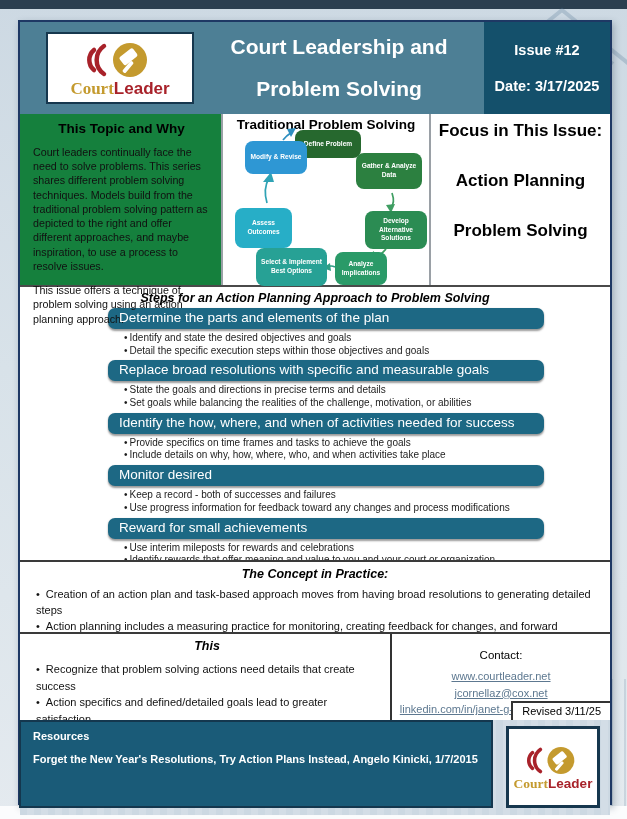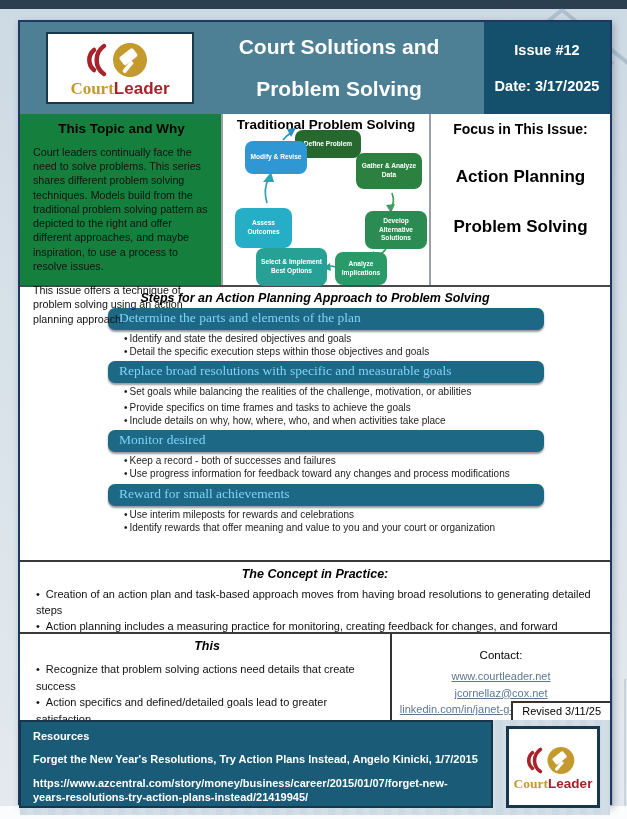--- a/index.html
+++ b/index.html
@@ -40,28 +40,28 @@
     display:flex;align-items:center;justify-content:center;padding:2px;box-sizing:border-box;line-height:1.3;}
   .n-define{left:72px;top:16px;width:66px;height:28px;}
   .n-gather{left:133px;top:39px;width:66px;height:36px;}
   .n-develop{left:142px;top:97px;width:62px;height:38px;}
   .n-analyze{left:112px;top:138px;width:52px;height:33px;}
   .n-select{left:33px;top:134px;width:71px;height:38px;}
   .n-assess{left:12px;top:94px;width:57px;height:40px;}
   .n-modify{left:22px;top:27px;width:62px;height:33px;}
   .flow-arrows{position:absolute;left:0;top:0;width:208px;height:173px;}
   .col-focus{flex:1;text-align:center;padding-top:7px;background:#fff;}
-  .col-focus h3{margin:0;font-size:14px;}
+  .col-focus h3{margin:0;font-size:17px;}
   .focus-line{font-weight:bold;font-size:17px;margin-top:30px;}
 
   
   .steps{background:#fff;height:275px;border-bottom:2px solid #3a3a3a;box-sizing:border-box;padding-top:3px;overflow:hidden;}
   .steps-heading{text-align:center;font-style:italic;font-weight:bold;font-size:12.5px;margin:1px 0 3px;}
-  .step-bar{margin:2px 66px 3px 88px;background:#1d6884;color:#7dd3fc;font-size:13.5px;border-radius:7px;
-    padding:2px 12px 4px 11px;box-shadow:0 1.5px 2px rgba(0,0,0,.4);font-family:Liberation Serif, serif;}
+  .step-bar{margin:2px 66px 3px 88px;background:#1d6884;color:#ffffff;font-size:13.5px;border-radius:7px;
+    padding:2px 12px 4px 11px;box-shadow:0 1.5px 2px rgba(0,0,0,.4);}
   .step-bullets{margin:0 10px 3px 104px;}
   .sb{font-size:10px;color:#1c1c1c;line-height:1.27;}
   .sb .dot{margin-right:2px;}
 
   
   .concept{background:#fff;height:72px;border-bottom:2px solid #3a3a3a;box-sizing:border-box;padding:2px 10px;overflow:hidden;}
   .concept h4{text-align:center;font-style:italic;font-size:12.5px;margin:3px 0 6px;}
   .cb{font-size:11px;line-height:1.45;color:#111;margin-left:6px;}
   .cb .dot{margin-right:6px;}
 
@@ -113,21 +113,21 @@
           <rect x="44" y="20" width="4" height="14" rx="1.5" transform="rotate(40 46 27)"></rect>
         </g>
         <g stroke="#a8222a" stroke-width="4.5" fill="none" stroke-linecap="round">
           <path d="M22,6 a17,17 0 0 0 0,28"></path>
           <path d="M12,10 a13,13 0 0 0 0,20"></path>
         </g>
       </svg>
       <div class="logo-word"><span class="gold">Court</span><span class="red">Leader</span></div>
     </div>
     <div class="header-title">
-      <div>Court Solutions and</div>
+      <div>Court Leadership and</div>
       <div>Problem Solving</div>
     </div>
     <div class="issue-box" style="background-color: rgb(20, 80, 107);">
       <div>Issue #12</div>
       <div>Date: 3/17/2025</div>
     </div>
   </div>
 
   <div class="columns">
     <div class="col-topic">
@@ -175,25 +175,27 @@
       <div class="step-bar" style="background-color: rgb(29, 104, 132);">Determine the parts and elements of the plan</div>
       <div class="step-bullets">
         <div class="sb"><span class="dot">•</span><span>Identify and state the desired objectives and goals</span></div>
         <div class="sb"><span class="dot">•</span><span>Detail the specific execution steps within those objectives and goals</span></div>
       </div>
     </div>
 
     <div>
       <div class="step-bar" style="background-color: rgb(29, 104, 132);">Replace broad resolutions with specific and measurable goals</div>
       <div class="step-bullets">
+        <div class="sb"><span class="dot">•</span><span>State the goals and directions in precise terms and details</span></div>
         <div class="sb"><span class="dot">•</span><span>Set goals while balancing the realities of the challenge, motivation, or abilities</span></div>
       </div>
     </div>
 
     <div>
+      <div class="step-bar" style="background-color: rgb(29, 104, 132);">Identify the how, where, and when of activities needed for success</div>
       <div class="step-bullets">
         <div class="sb"><span class="dot">•</span><span>Provide specifics on time frames and tasks to achieve the goals</span></div>
         <div class="sb"><span class="dot">•</span><span>Include details on why, how, where, who, and when activities take place</span></div>
       </div>
     </div>
 
     <div>
       <div class="step-bar" style="background-color: rgb(29, 104, 132);">Monitor desired</div>
       <div class="step-bullets">
         <div class="sb"><span class="dot">•</span><span>Keep a record  - both of successes and failures</span></div>
@@ -229,21 +231,20 @@
       <a href="#">jcornellaz@cox.net</a>
       <a href="#">linkedin.com/in/janet-g-cornell-consultant/</a>
     </div>
     <div class="revised">Revised 3/11/25</div>
   </div>
 
   <div class="footerrow">
     <div class="resources" style="background-color: rgb(26, 91, 120);">
       <div class="r1">Resources</div>
       <div class="r2">Forget the New Year's Resolutions, Try Action Plans Instead, Angelo Kinicki, 1/7/2015</div>
-      <div class="r3">https://www.azcentral.com/story/money/business/career/2015/01/07/forget-new-years-resolutions-try-action-plans-instead/21419945/</div>
     </div>
     <div class="logo-box footer-logo">
       <svg class="logo-svg" viewBox="0 0 76 40">
         <circle cx="48" cy="20" r="17" fill="#c49a2e"></circle>
         <g fill="#ffffff">
           <rect x="38" y="12" width="17" height="10" rx="2" transform="rotate(-38 46 17)"></rect>
           <rect x="44" y="20" width="4" height="14" rx="1.5" transform="rotate(40 46 27)"></rect>
         </g>
         <g stroke="#a8222a" stroke-width="4.5" fill="none" stroke-linecap="round">
           <path d="M22,6 a17,17 0 0 0 0,28"></path>

